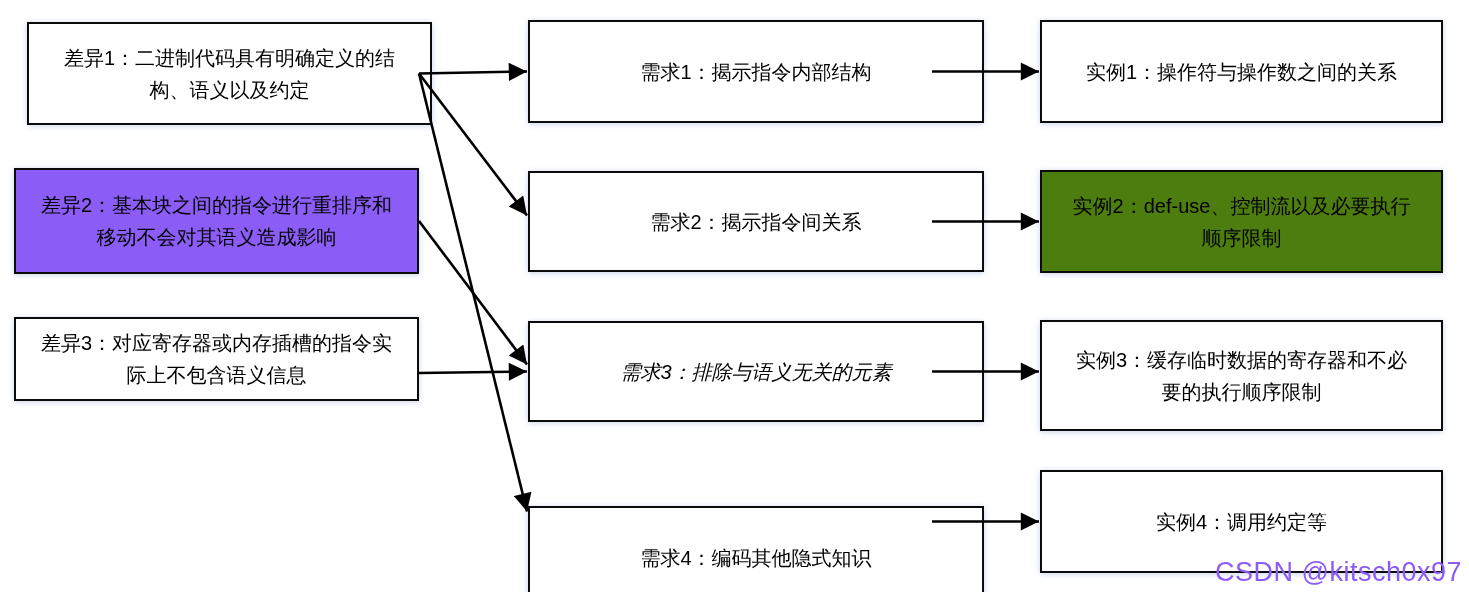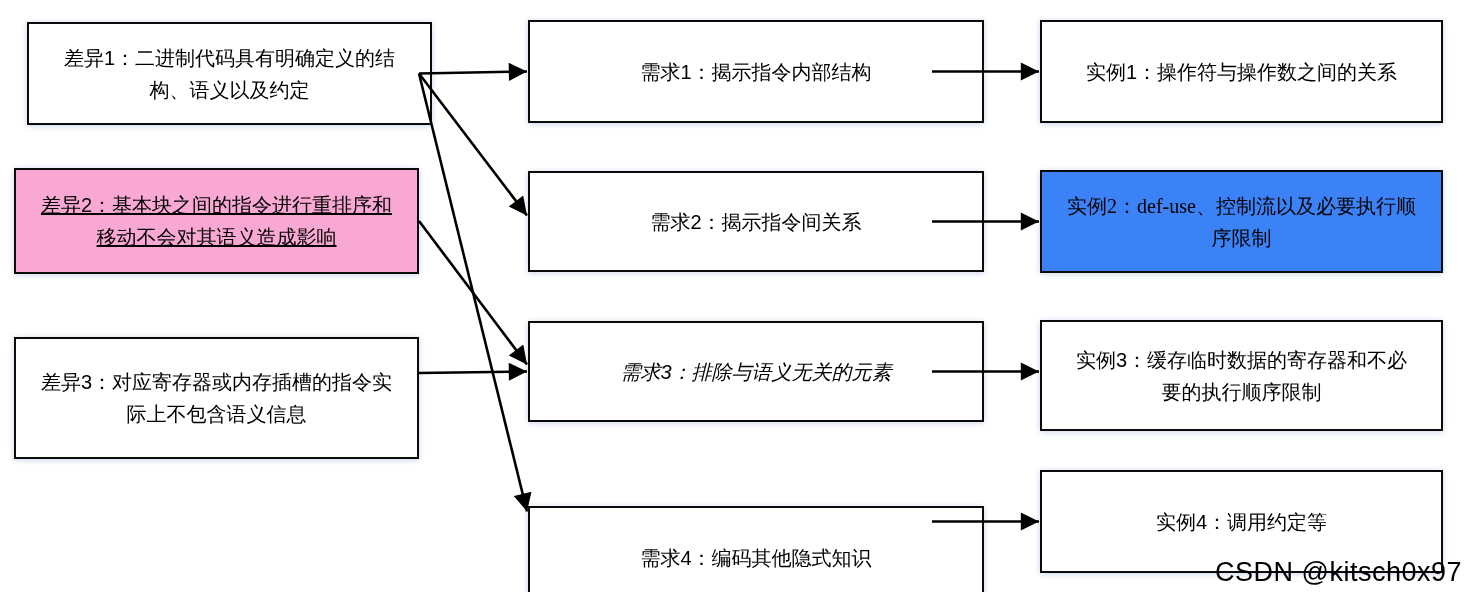--- a/index.html
+++ b/index.html
@@ -31,21 +31,21 @@
     color: #000000;
     z-index: 1;
   }
   
   .col-left  { left: 14px;   width: 405px; }
   .col-mid   { left: 528px;  width: 456px; }
   .col-right { left: 1040px; width: 403px; }
   
   #box-diff1 { top: 22px;  height: 103px; }
   #box-diff2 { top: 168px; height: 106px; }
-  #box-diff3 { top: 337px; height: 122px; }
+  #box-diff3 { top: 317px; height: 84px; }
   #box-req1  { top: 20px;  height: 103px; }
   #box-req2  { top: 171px; height: 101px; }
   #box-req3  { top: 321px; height: 101px; font-style: italic; }
   #box-req4  { top: 470px; height: 103px; }
   #box-ex1   { top: 20px;  height: 103px; }
   #box-ex2   { top: 170px; height: 103px; }
   #box-ex3   { top: 320px; height: 111px; }
   #box-ex4   { top: 470px; height: 103px; }
 
   svg.edges {
@@ -68,21 +68,21 @@
   }
 </style>
 </head>
 <body>
 
 <div class="canvas" style="background: rgb(255, 255, 255);">
 
   <div class="node col-left" id="box-diff1" style="background: rgb(255, 255, 255); border-color: rgb(11, 11, 11); margin-left: 13px;">
     <span>差异1：二进制代码具有明确定义的结构、语义以及约定</span>
   </div>
-  <div class="node col-left" id="box-diff2" style="background: #f9a8d4; border-color: rgb(11, 11, 11); text-decoration: underline;">
+  <div class="node col-left" id="box-diff2" style="background: #8b5cf6; border-color: rgb(11, 11, 11);">
     <span>差异2：基本块之间的指令进行重排序和移动不会对其语义造成影响</span>
   </div>
   <div class="node col-left" id="box-diff3" style="background: rgb(255, 255, 255); border-color: rgb(11, 11, 11);">
     <span>差异3：对应寄存器或内存插槽的指令实际上不包含语义信息</span>
   </div>
 
   <div class="node col-mid" id="box-req1" style="background: rgb(255, 255, 255); border-color: rgb(11, 11, 11);">
     <span>需求1：揭示指令内部结构</span>
   </div>
   <div class="node col-mid" id="box-req2" style="background: rgb(255, 255, 255); border-color: rgb(11, 11, 11);">
@@ -91,21 +91,21 @@
   <div class="node col-mid" id="box-req3" style="background: rgb(255, 255, 255); border-color: rgb(11, 11, 11);">
     <span>需求3：排除与语义无关的元素</span>
   </div>
   <div class="node col-mid" id="box-req4" style="background: rgb(255, 255, 255); border-color: rgb(11, 11, 11); margin-top: 36px;">
     <span>需求4：编码其他隐式知识</span>
   </div>
 
   <div class="node col-right" id="box-ex1" style="background: rgb(255, 255, 255); border-color: rgb(11, 11, 11); align-items: center;">
     <span>实例1：操作符与操作数之间的关系</span>
   </div>
-  <div class="node col-right" id="box-ex2" style="background: #3b82f6; border-color: rgb(11, 11, 11); font-family: Liberation Serif, serif;">
+  <div class="node col-right" id="box-ex2" style="background: #4d7c0f; border-color: rgb(11, 11, 11);">
     <span>实例2：def-use、控制流以及必要执行顺序限制</span>
   </div>
   <div class="node col-right" id="box-ex3" style="background: rgb(255, 255, 255); border-color: rgb(11, 11, 11);">
     <span>实例3：缓存临时数据的寄存器和不必要的执行顺序限制</span>
   </div>
   <div class="node col-right" id="box-ex4" style="background: rgb(255, 255, 255); border-color: rgb(11, 11, 11);">
     <span>实例4：调用约定等</span>
   </div>
 
   <svg class="edges" id="edge-layer">
@@ -118,14 +118,14 @@
       <line x1="419" y1="73.5" x2="527" y2="215.5" stroke="#000000" stroke-width="2.6" marker-end="url(#arrowhead)"></line>
       <line x1="419" y1="73.5" x2="527" y2="511.5" stroke="#000000" stroke-width="2.6" marker-end="url(#arrowhead)"></line>
       <line x1="419" y1="221" x2="527" y2="364.5" stroke="#000000" stroke-width="2.6" marker-end="url(#arrowhead)"></line>
       <line x1="419" y1="373" x2="527" y2="371.5" stroke="#000000" stroke-width="2.6" marker-end="url(#arrowhead)"></line>
       <line x1="932" y1="71.5" x2="1039" y2="71.5" stroke="#000000" stroke-width="2.6" marker-end="url(#arrowhead)"></line>
       <line x1="932" y1="221.5" x2="1039" y2="221.5" stroke="#000000" stroke-width="2.6" marker-end="url(#arrowhead)"></line>
       <line x1="932" y1="371.5" x2="1039" y2="371.5" stroke="#000000" stroke-width="2.6" marker-end="url(#arrowhead)"></line>
       <line x1="932" y1="521.5" x2="1039" y2="521.5" stroke="#000000" stroke-width="2.6" marker-end="url(#arrowhead)"></line>
     </svg>
 
-  <div class="watermark" style="color: #000000;">CSDN @kitsch0x97</div>
+  <div class="watermark" style="color: #8b5cf6;">CSDN @kitsch0x97</div>
 </div>
 
 </body></html>

